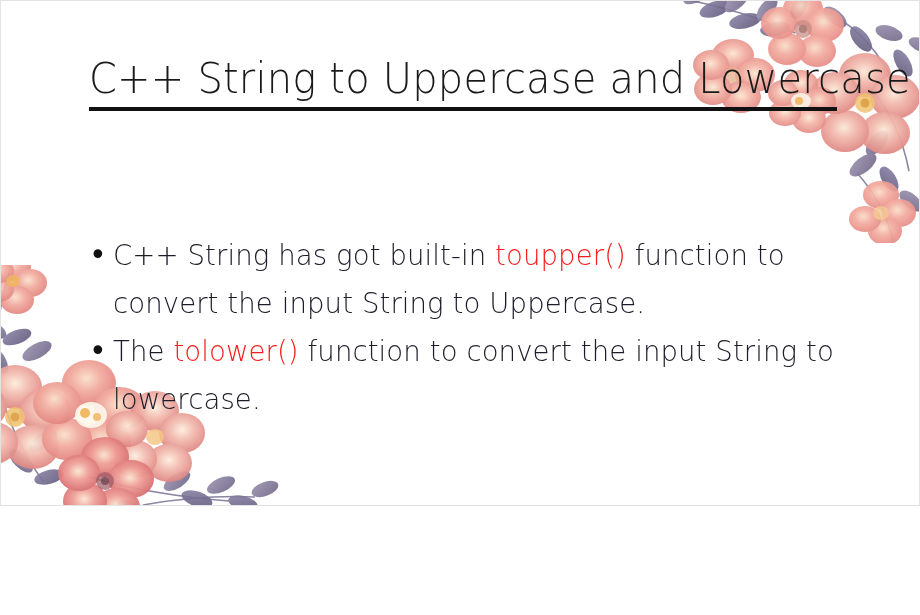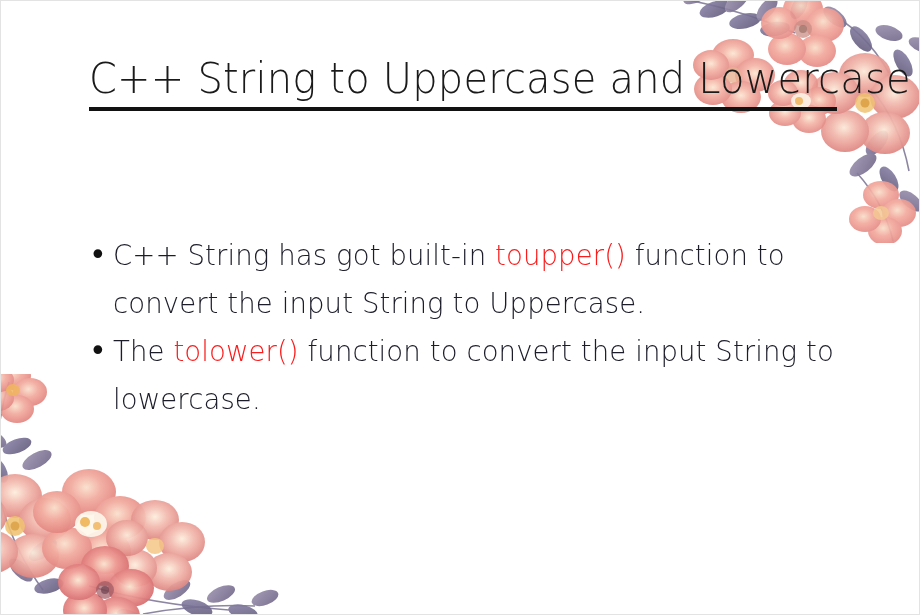--- a/index.html
+++ b/index.html
@@ -6,21 +6,21 @@
     margin: 0;
     padding: 0;
     background: #ffffff;
   }
   body {
     font-family: "DejaVu Sans", sans-serif;
   }
   .slide {
     position: relative;
     width: 920px;
-    height: 615px;
+    height: 506px;
     background: #ffffff;
     box-sizing: border-box;
     border: 1px solid #e3e3e3;
     overflow: hidden;
   }
 
   
   .title-block {
     position: absolute;
     left: 88px;

